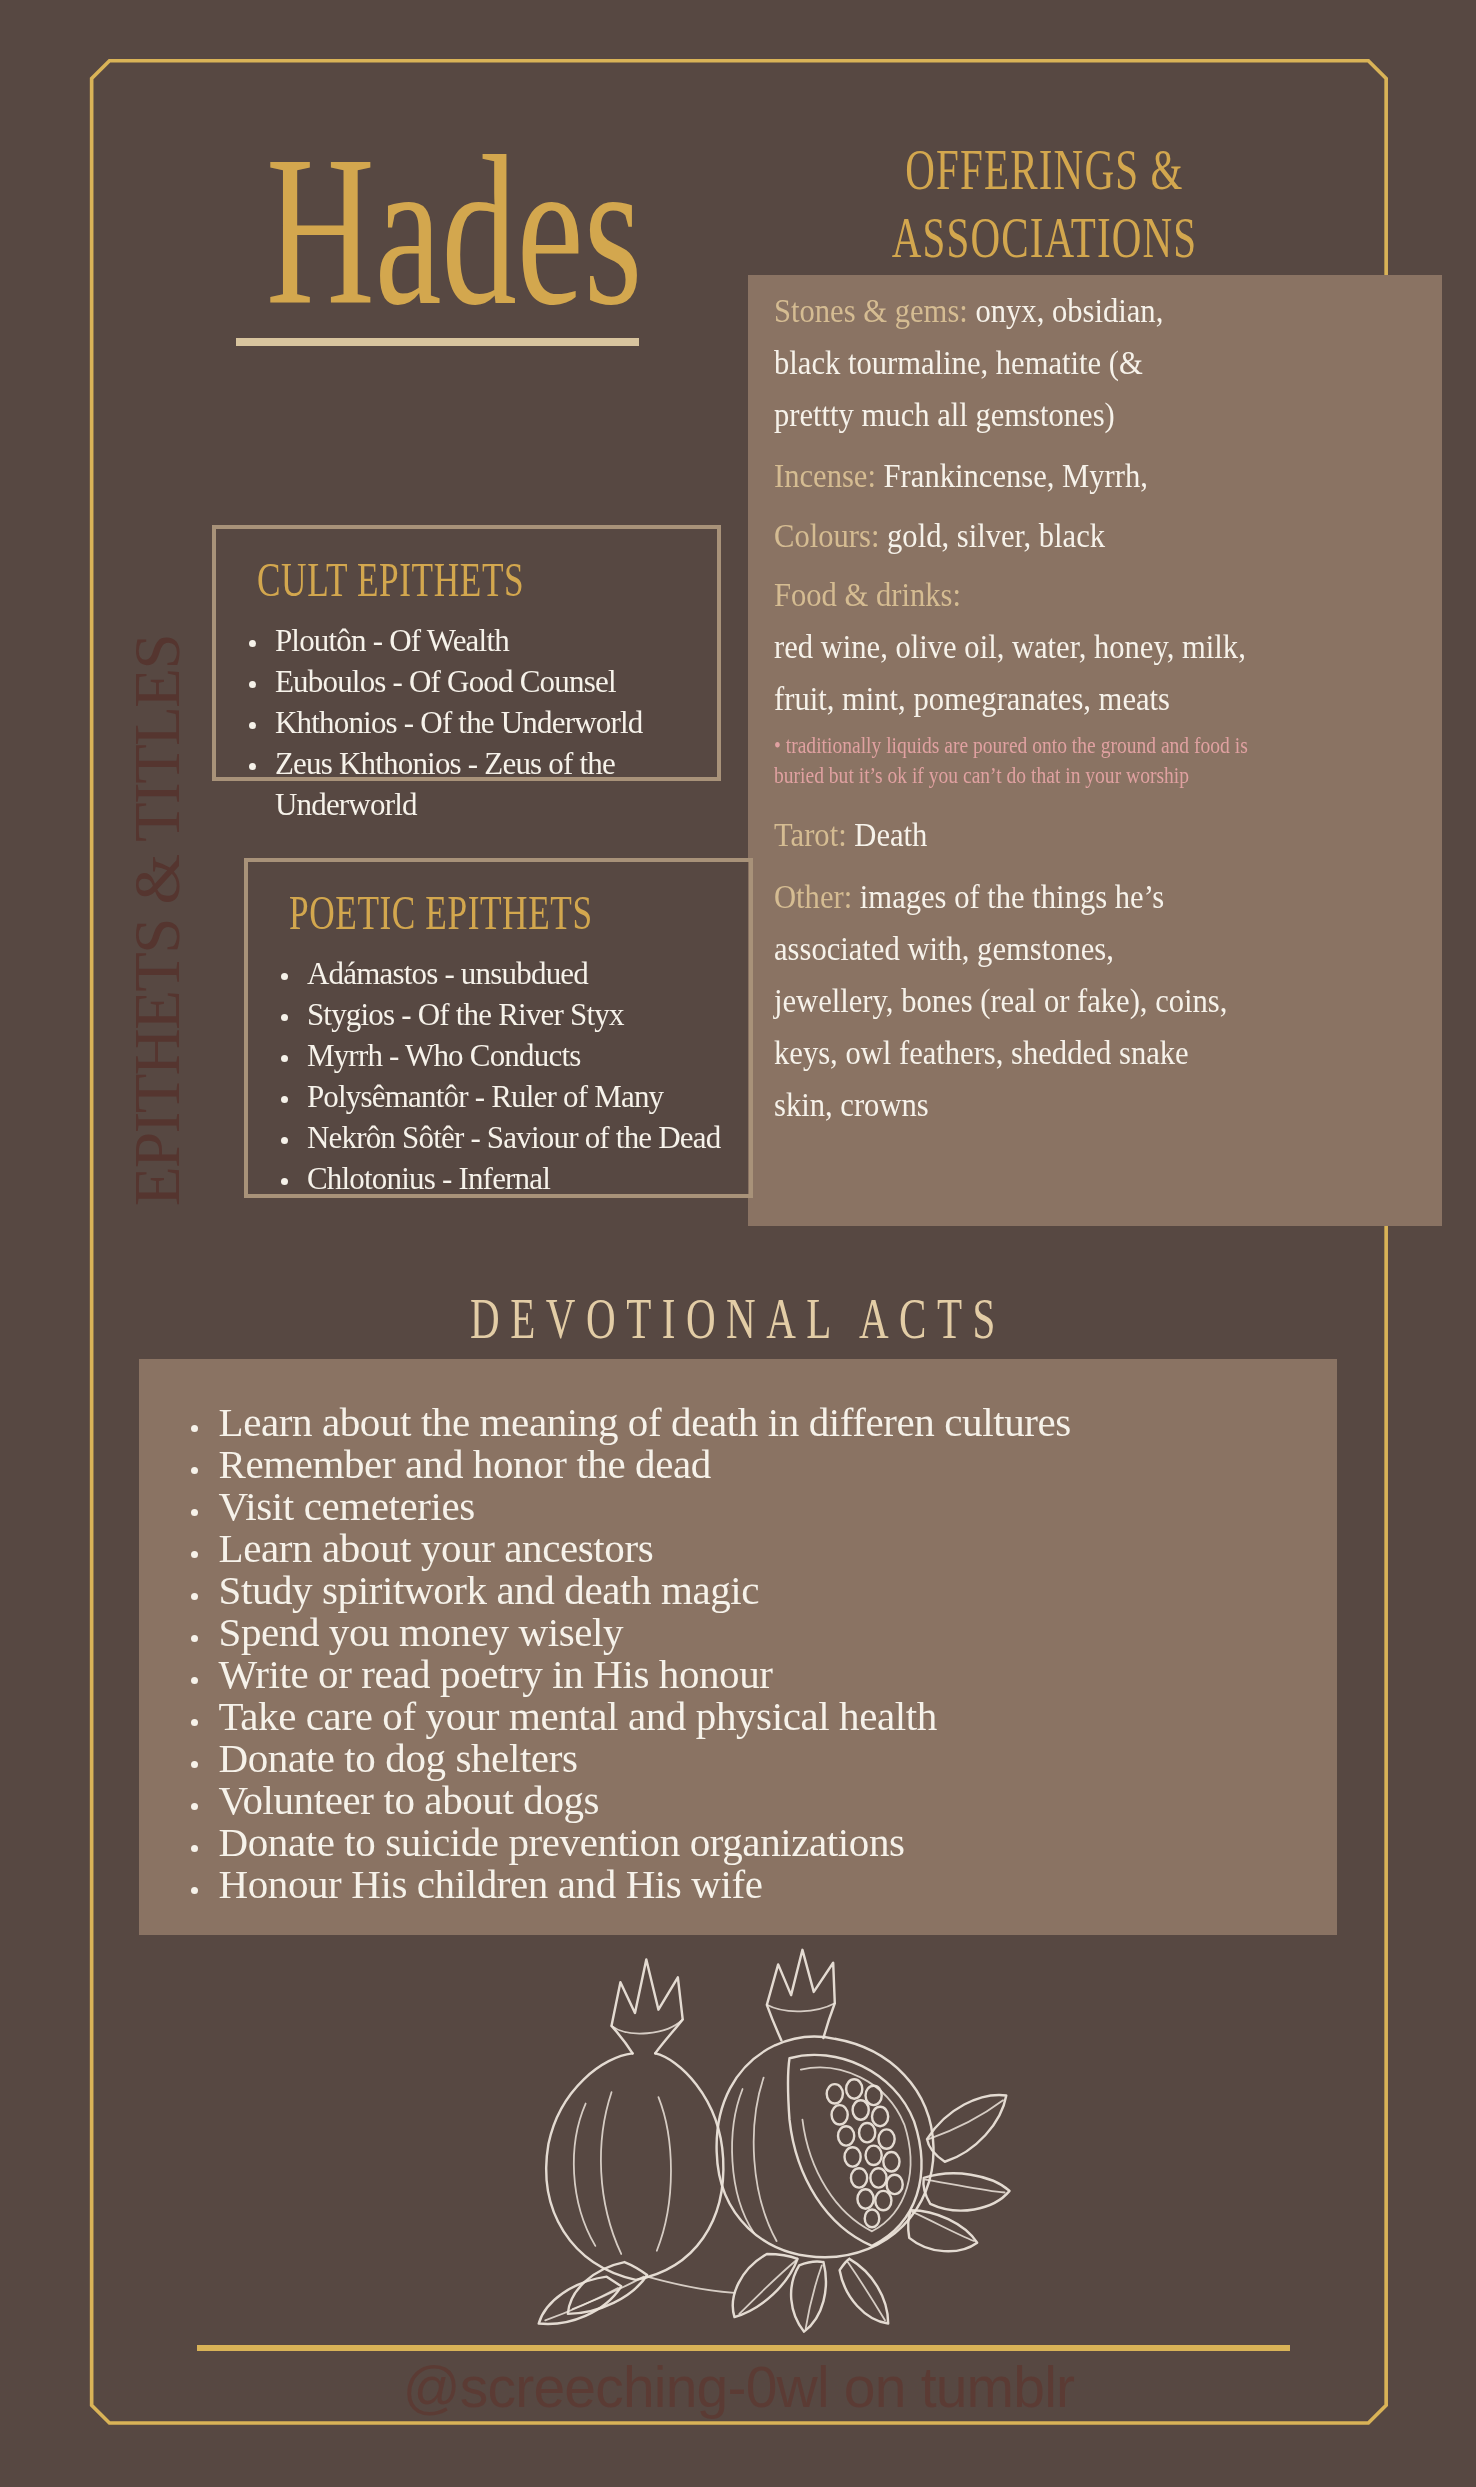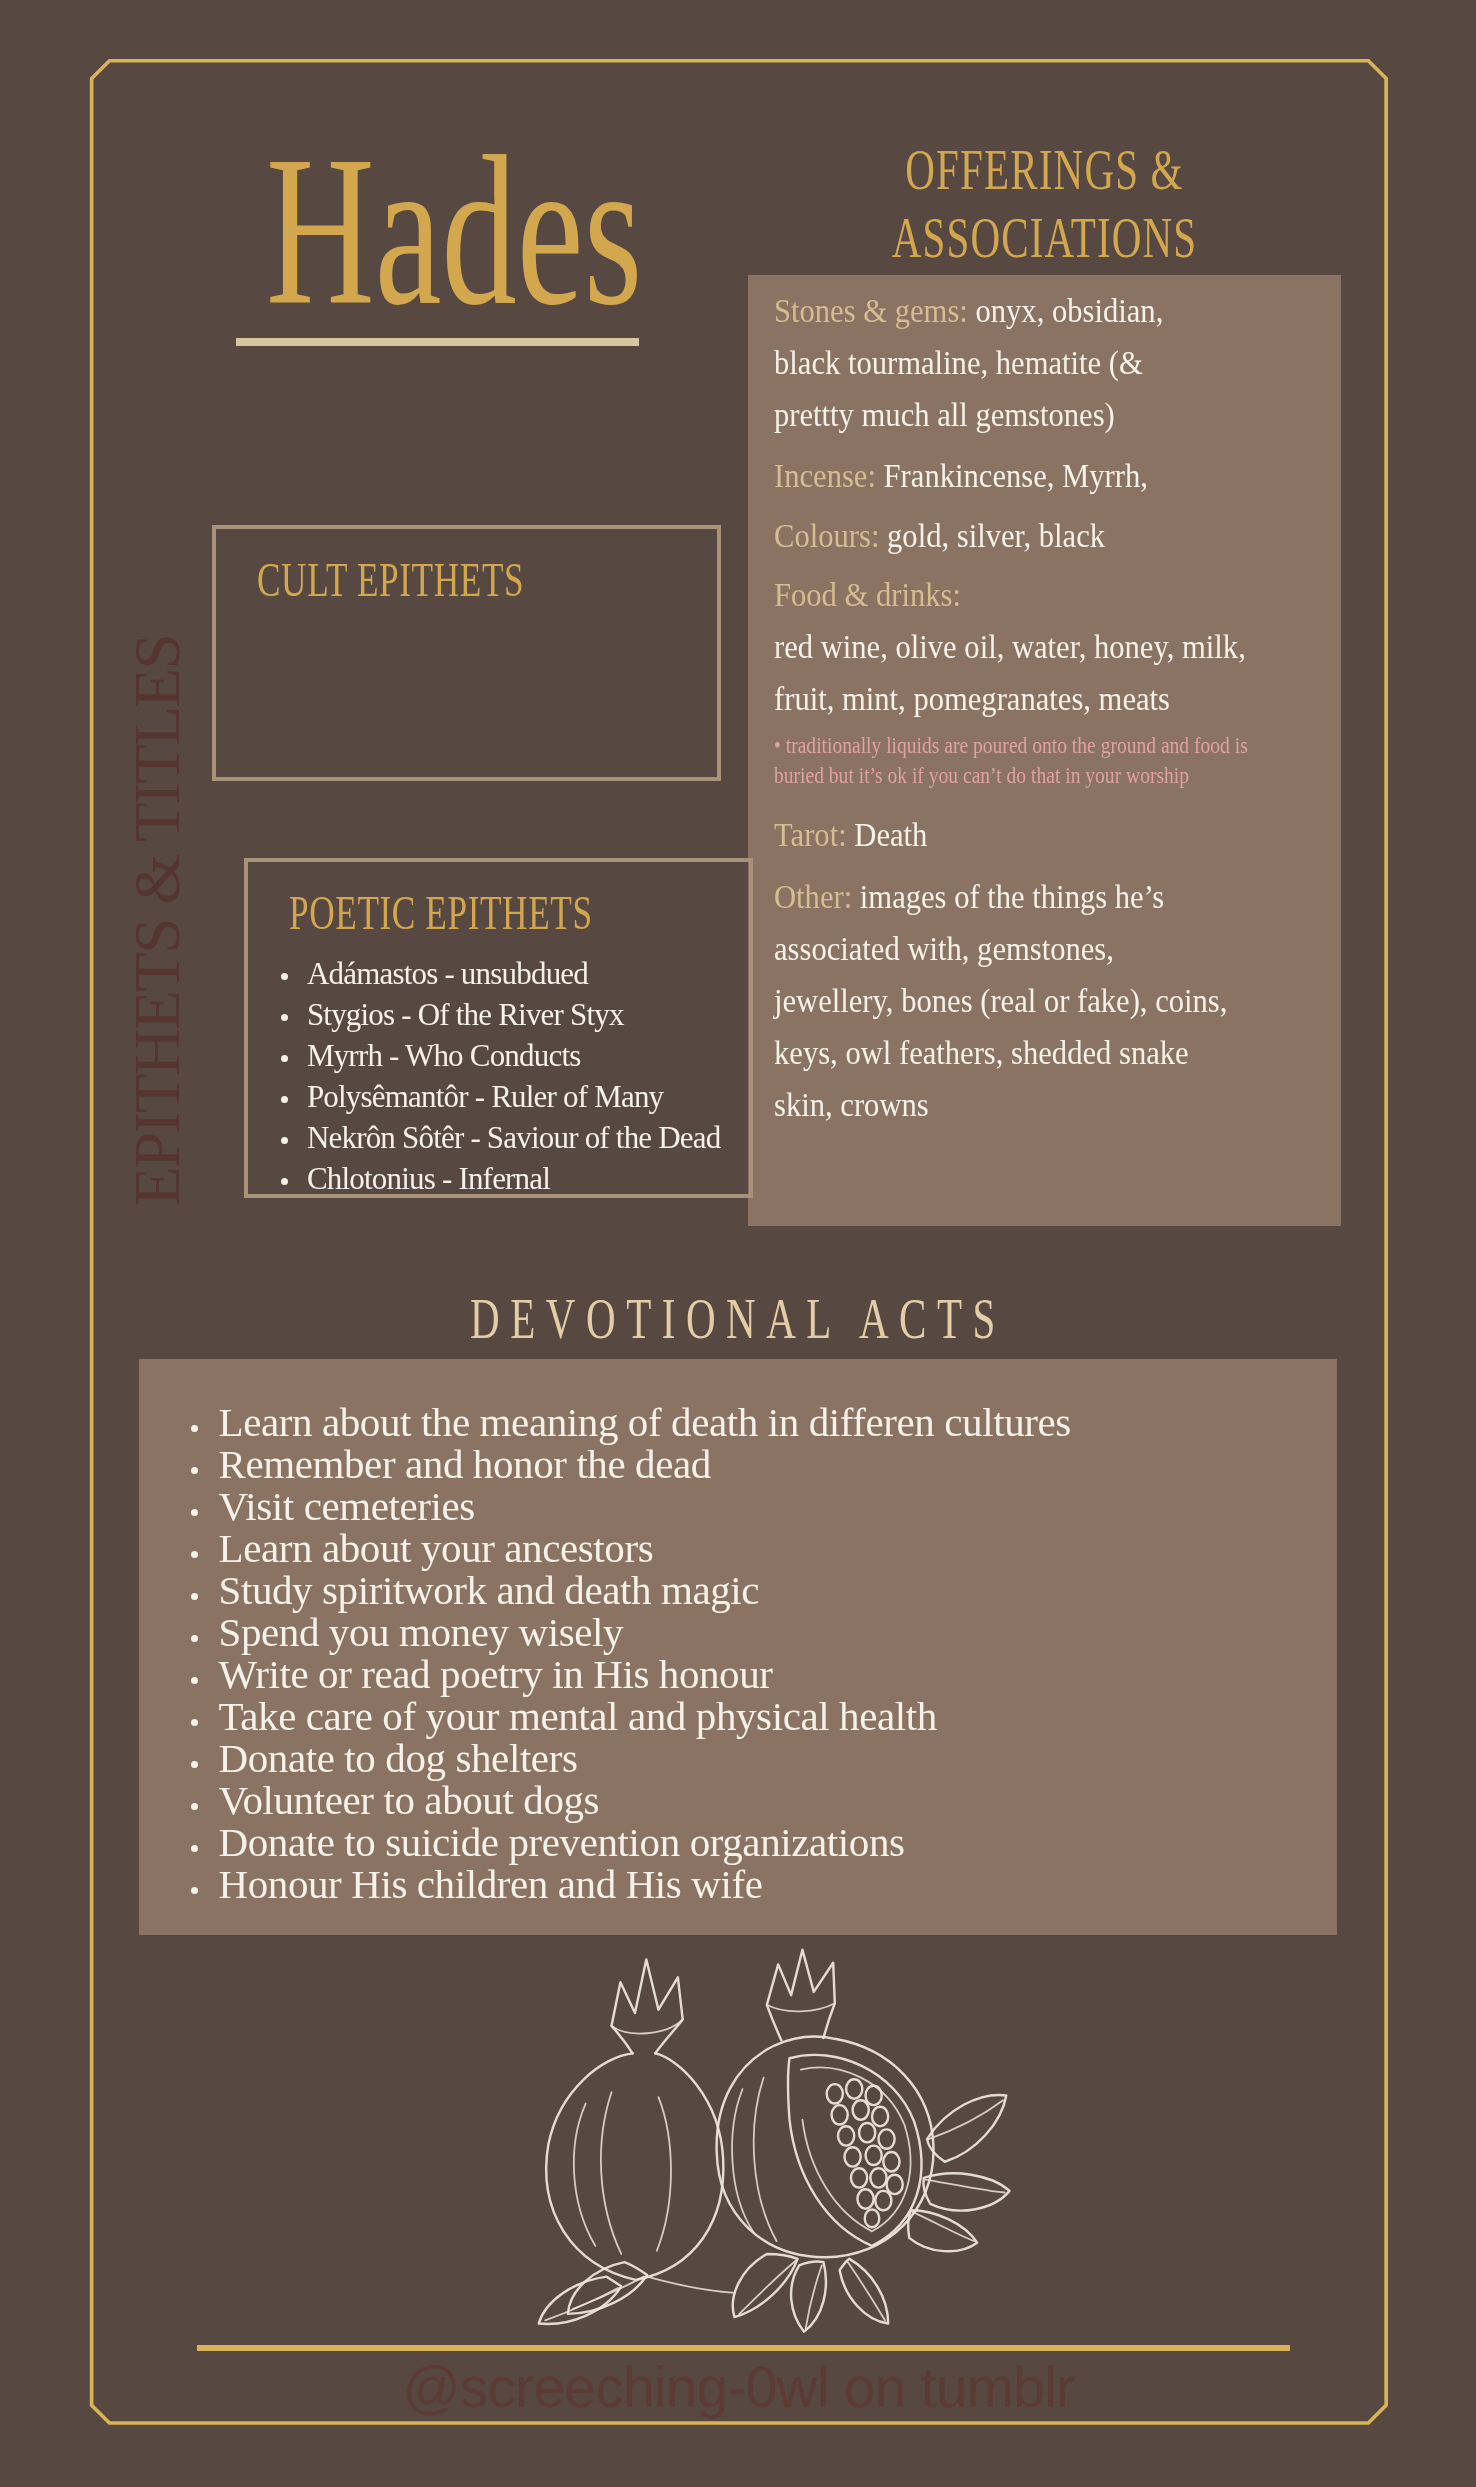--- a/index.html
+++ b/index.html
@@ -30,21 +30,21 @@
     color:#55352f;font-size:65px;letter-spacing:-1.6px;white-space:nowrap;
   }
 
   
   .off-heading{
     position:absolute;left:748px;top:136px;width:593px;text-align:center;
     color:#d3a74e;font-size:57px;line-height:68px;letter-spacing:1.6px;
     transform:scaleX(0.72);transform-origin:center;
   }
   .off-box{
-    position:absolute;left:748px;top:275px;width:593px;height:951px;
+    position:absolute;left:748px;top:275px;width:694px;height:951px;
     background:#8a7363;box-sizing:border-box;padding:9.7px 8px 0 26px;
   }
   .oline{
     color:#f6f2ea;font-size:34px;line-height:52px;white-space:nowrap;
     transform:scaleX(0.90);transform-origin:left center;
   }
   .oline .olabel{color:#d5bc92;}
   .oline.sec8{margin-top:9.7px;}
   .oline.sec10{margin-top:8px;}
   .oline.sec6{margin-top:6.5px;}
@@ -140,20 +140,26 @@
     <div class="oline sec22"><span class="olabel">Tarot:</span><span> Death</span></div>
     <div class="oline sec8"><span class="olabel">Other:</span><span> images of the things he’s</span></div>
     <div class="oline"><span>associated with, gemstones,</span></div>
     <div class="oline"><span>jewellery, bones (real or fake), coins,</span></div>
     <div class="oline"><span>keys, owl feathers, shedded snake</span></div>
     <div class="oline"><span>skin, crowns</span></div>
   </div>
 
   <div class="ebox cult">
     <div class="ebox-title">CULT EPITHETS</div>
+    <ul>
+      <li>Ploutôn - Of Wealth</li>
+      <li>Euboulos - Of Good Counsel</li>
+      <li>Khthonios - Of the Underworld</li>
+      <li style="white-space:normal;">Zeus Khthonios - Zeus of the Underworld</li>
+    </ul>
   </div>
 
   <div class="ebox poetic">
     <div class="ebox-title">POETIC EPITHETS</div>
     <ul>
       <li>Adámastos - unsubdued</li>
       <li>Stygios - Of the River Styx</li>
       <li>Myrrh - Who Conducts</li>
       <li>Polysêmantôr - Ruler of Many</li>
       <li>Nekrôn Sôtêr - Saviour of the Dead</li>

